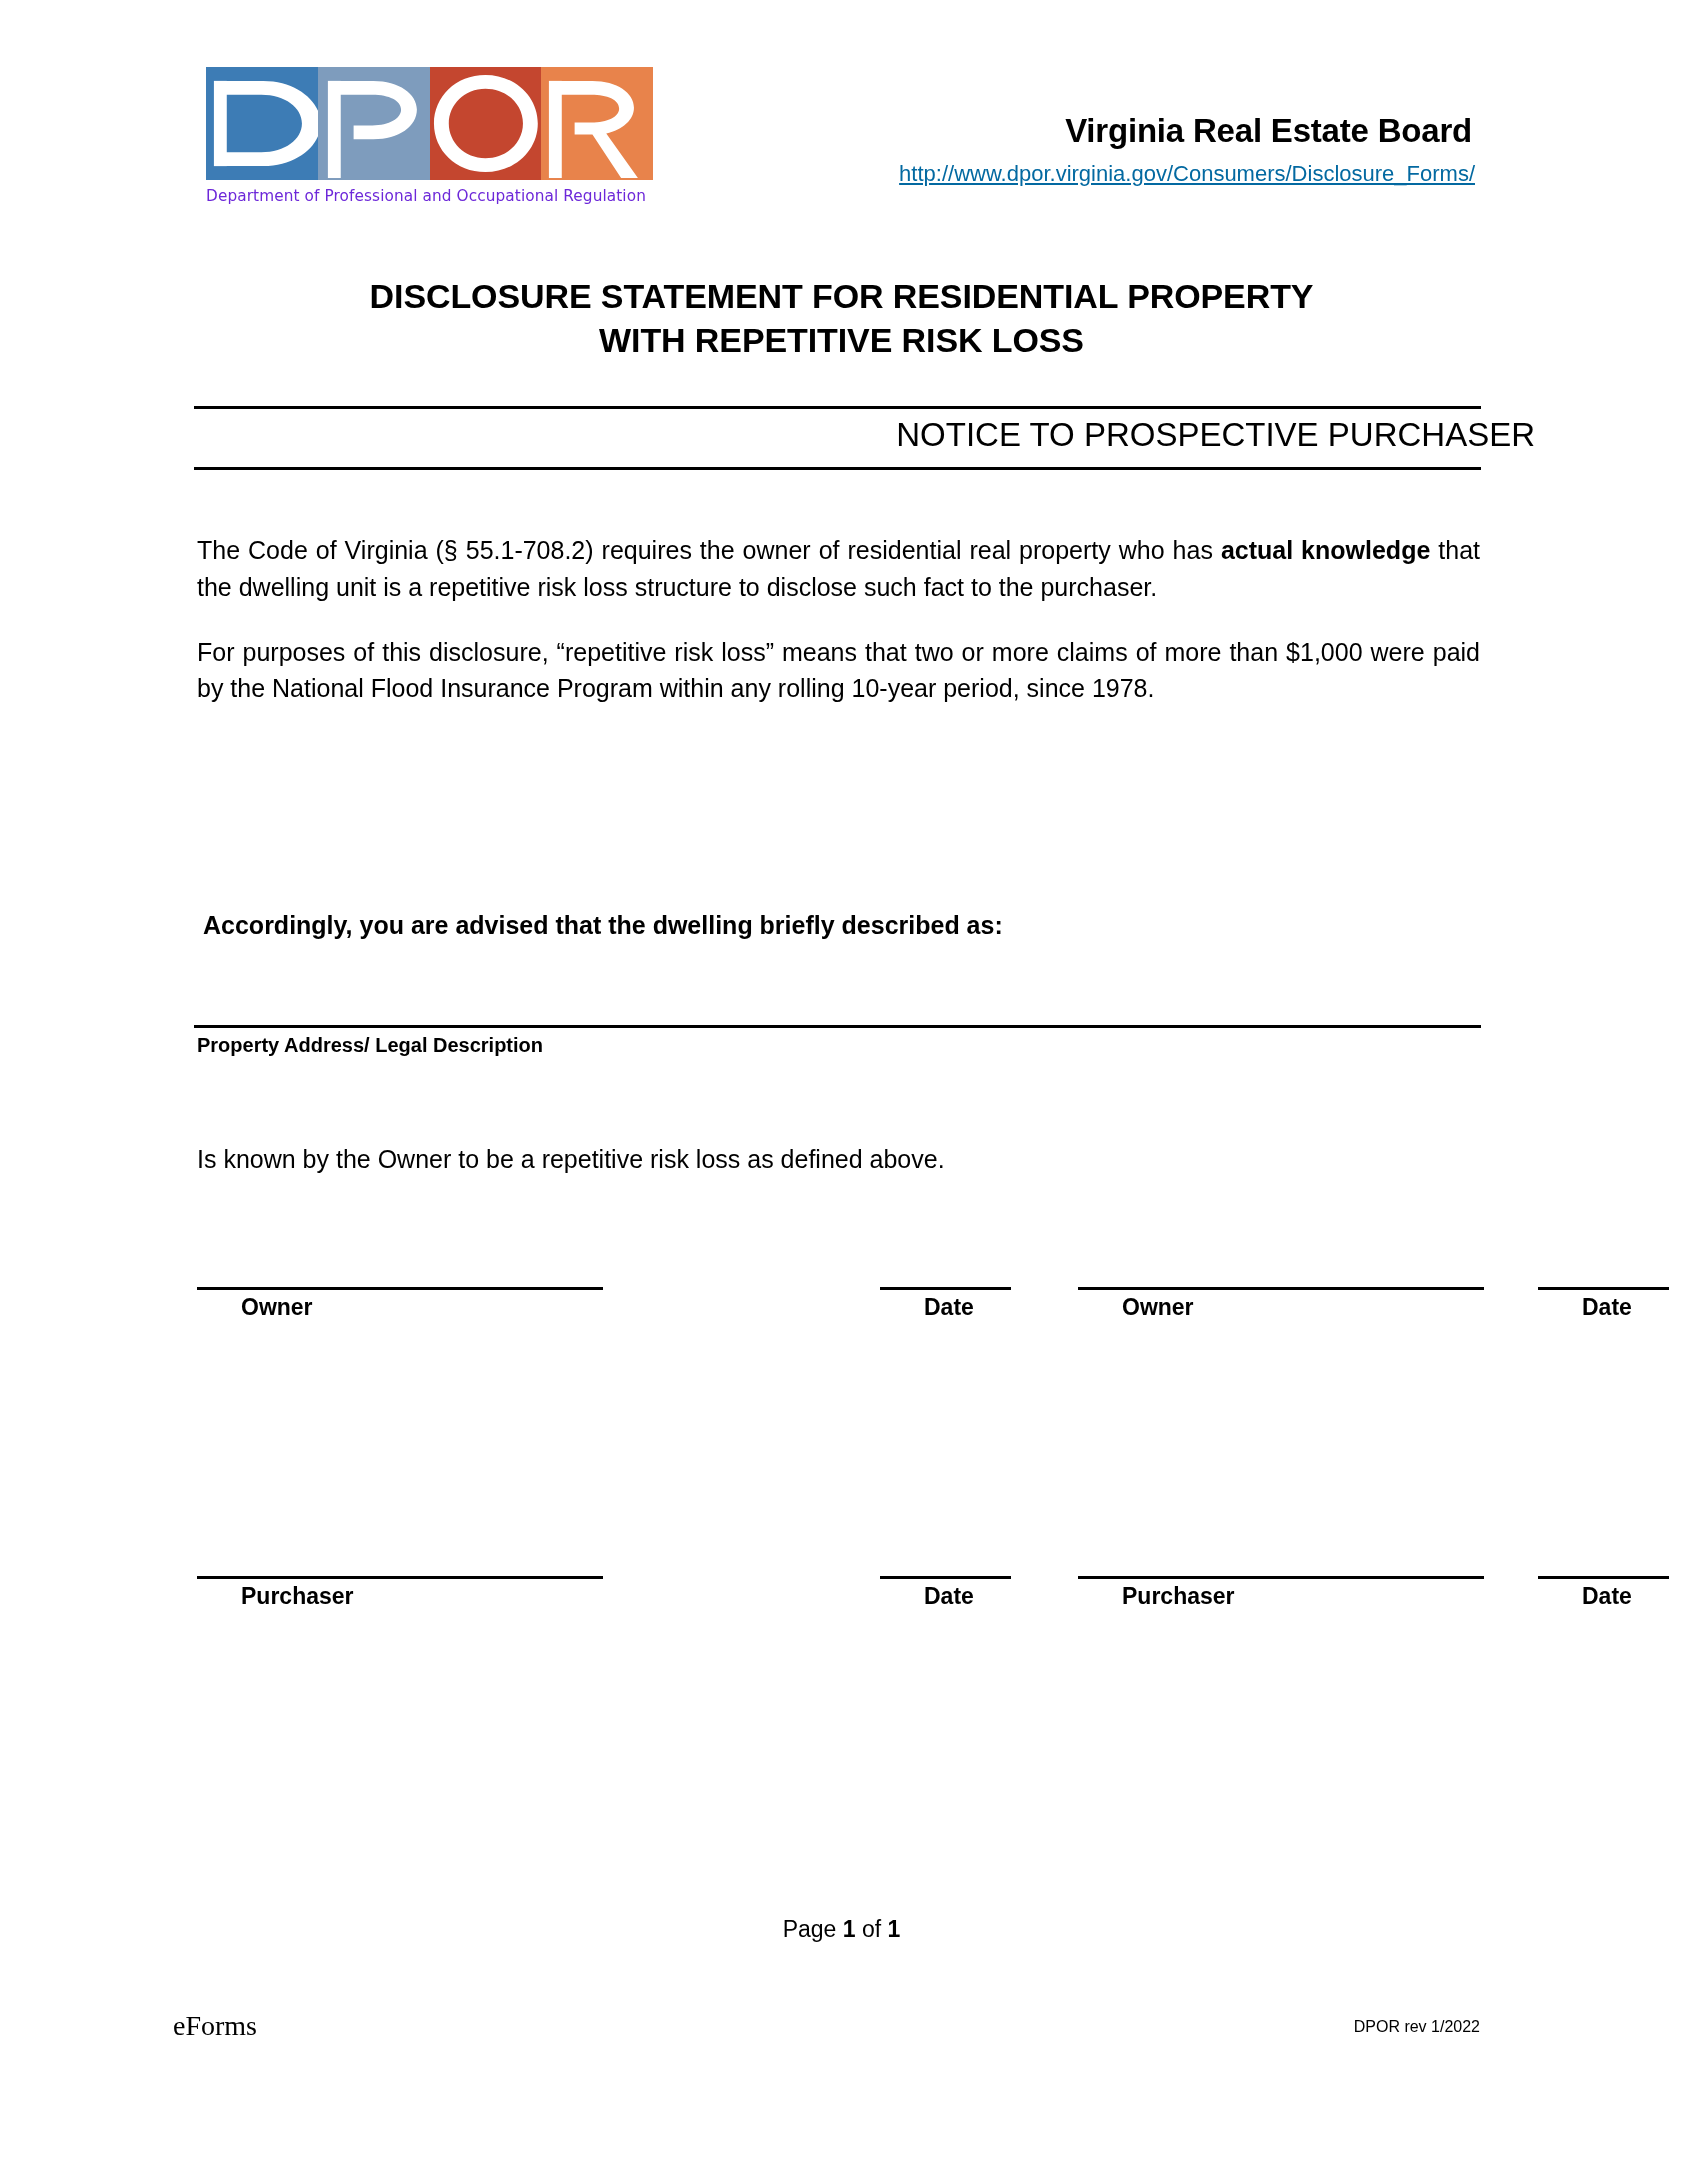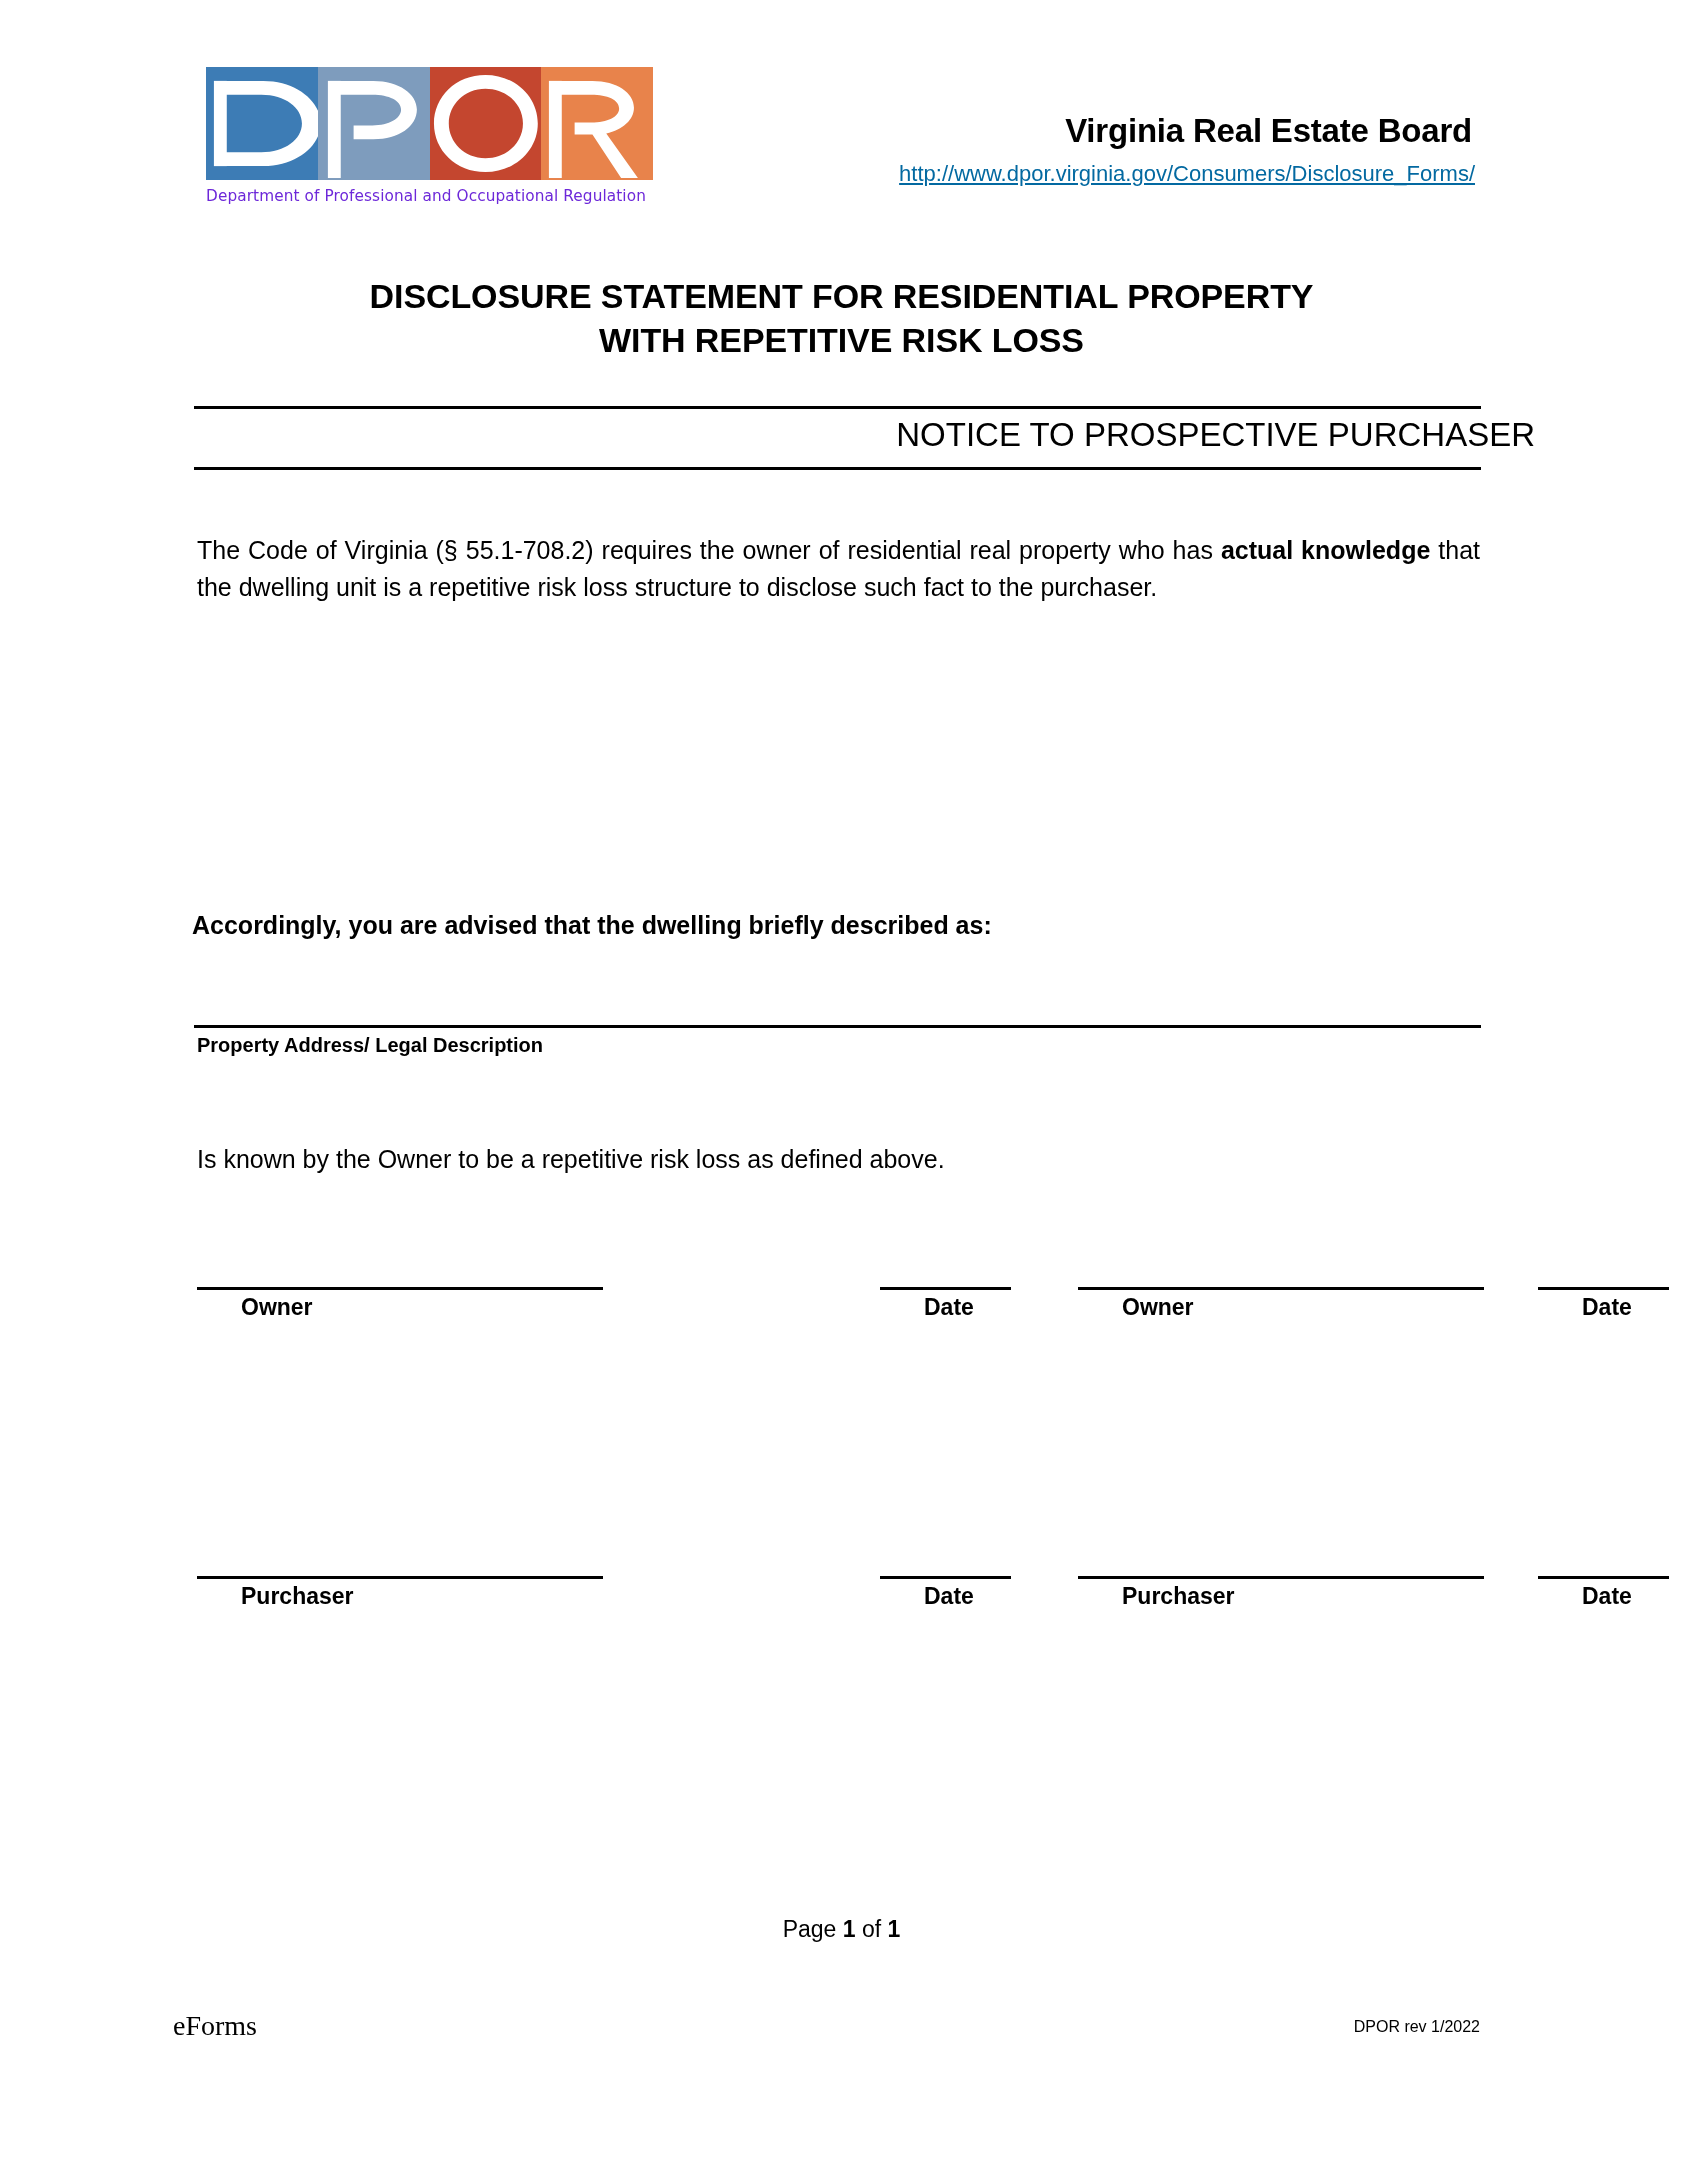--- a/index.html
+++ b/index.html
@@ -127,21 +127,21 @@
     font-family: "Liberation Sans", sans-serif;
     font-size: 25px;
     line-height: 1.47;
     text-align: justify;
     margin: 0 0 28px 0;
   }
   .para b { font-weight: bold; }
 
   .accordingly {
     position: absolute;
-    left: 192px;
+    left: 203px;
     top: 911px;
     width: 1283px;
     font-family: "Liberation Sans", sans-serif;
     font-size: 25px;
     font-weight: bold;
   }
 
   
   .addr-rule {
     position: absolute;
@@ -285,20 +285,21 @@
     <div>DISCLOSURE STATEMENT FOR RESIDENTIAL PROPERTY</div>
     <div>WITH REPETITIVE RISK LOSS</div>
   </div>
 
   <div class="rule-top"></div>
   <div class="notice-bar">NOTICE TO PROSPECTIVE PURCHASER</div>
   <div class="rule-bottom"></div>
 
   <div class="body-col">
     <p class="para"><span>The Code of Virginia (§ 55.1-708.2) requires the owner of residential real property who has </span><b>actual knowledge</b><span> that the dwelling unit is a repetitive risk loss structure to disclose such fact to the purchaser.</span></p>
+    <p class="para">For purposes of this disclosure, “repetitive risk loss” means that two or more claims of more than $1,000 were paid by the National Flood Insurance Program within any rolling 10-year period, since 1978.</p>
   </div>
 
   <div class="accordingly">Accordingly, you are advised that the dwelling briefly described as:</div>
 
   <div class="addr-rule"></div>
   <div class="addr-label">Property Address/ Legal Description</div>
 
   <div class="known-line">Is known by the Owner to be a repetitive risk loss as defined above.</div>
 
   <div class="sig-row owners">

